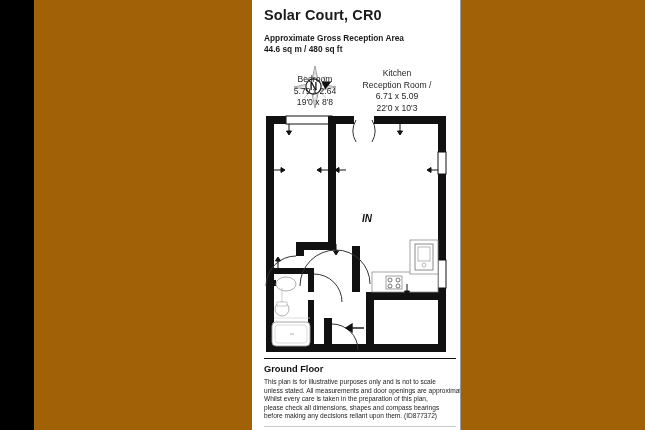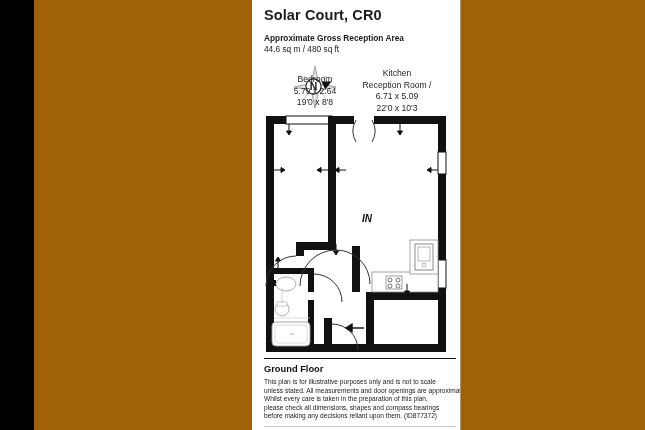--- a/index.html
+++ b/index.html
@@ -17,21 +17,21 @@
   }
   #panel:after{
     content:"";position:absolute;right:0;top:0;width:1px;height:100%;
     background:#9a9a9a;
   }
 
   
   #title-block{position:absolute;left:12px;top:6px;width:190px;}
   .addr{font-size:14.5px;font-weight:bold;color:#1b1b1b;letter-spacing:.1px;line-height:18px;}
   .area-head{font-size:8.3px;font-weight:bold;color:#1b1b1b;margin-top:9px;line-height:11px;}
-  .area-val{font-size:8.3px;font-weight:normal;color:#1b1b1b;line-height:11px;}
+  .area-val{font-size:8.3px;font-weight:bold;color:#1b1b1b;line-height:11px;}
 
   
   #compass{position:absolute;left:40px;top:64px;width:46px;height:46px;}
 
   
   #communal{
     position:absolute;left:104px;top:74px;width:72px;text-align:center;
     font-size:8.2px;color:#222;line-height:11px;
   }
 

